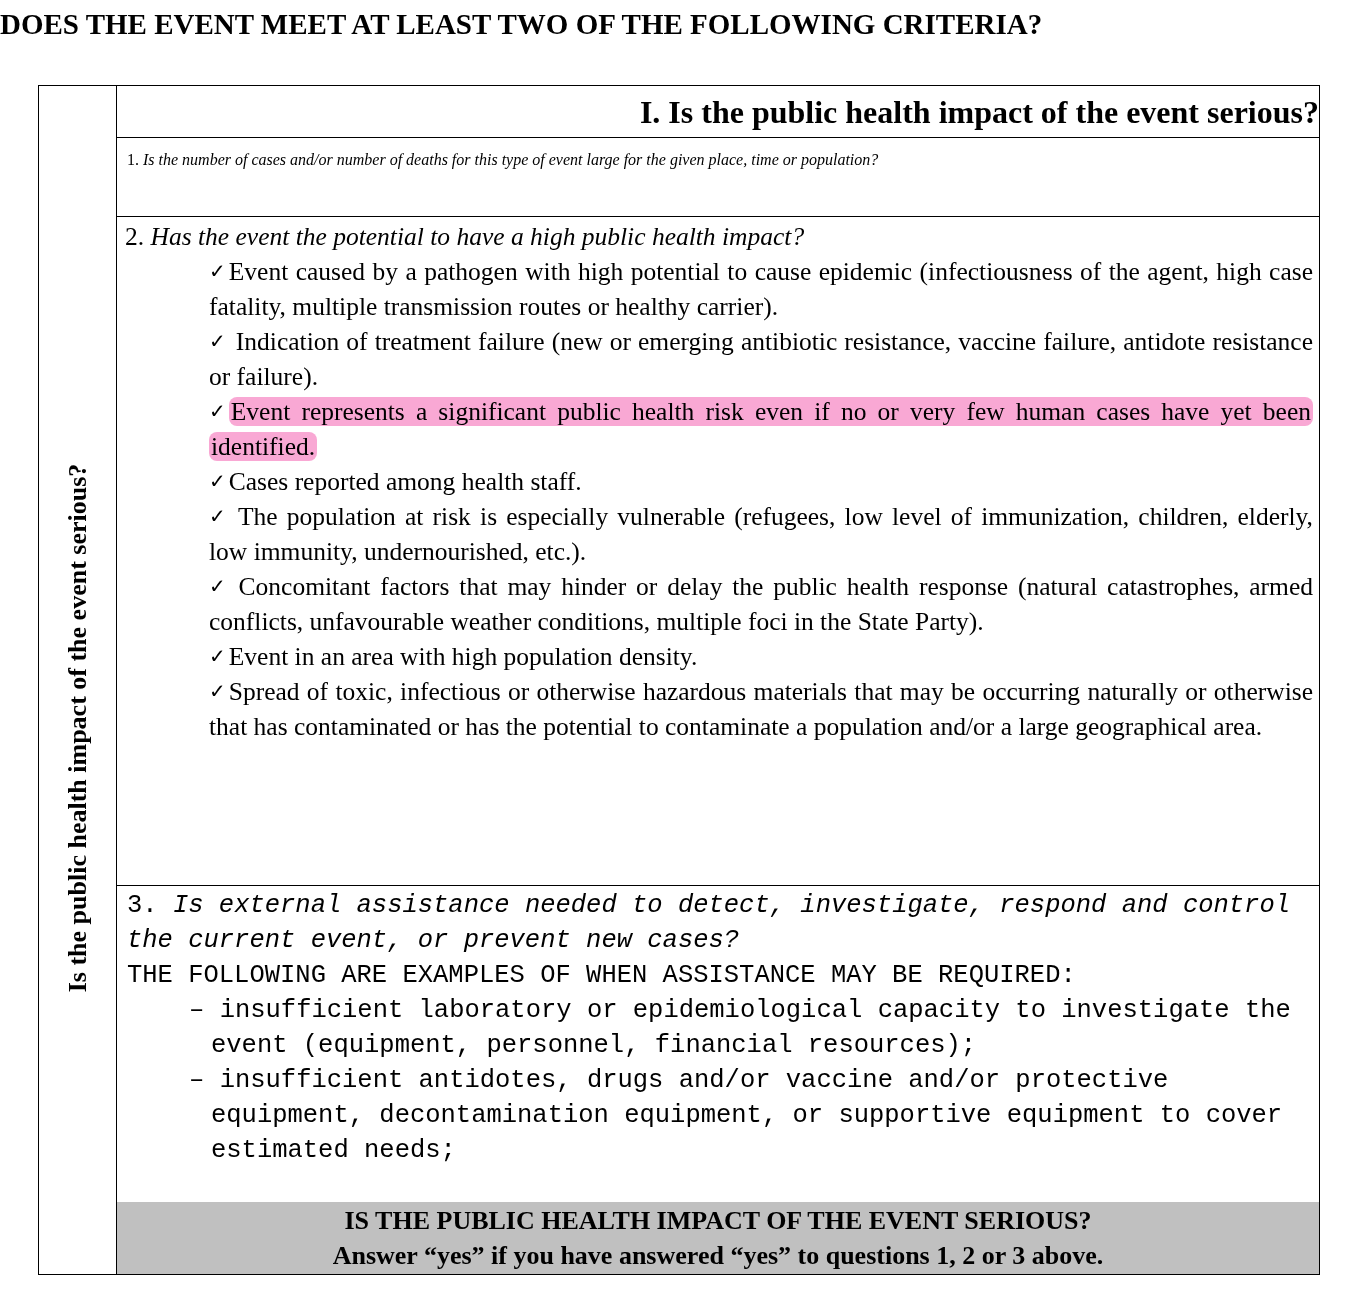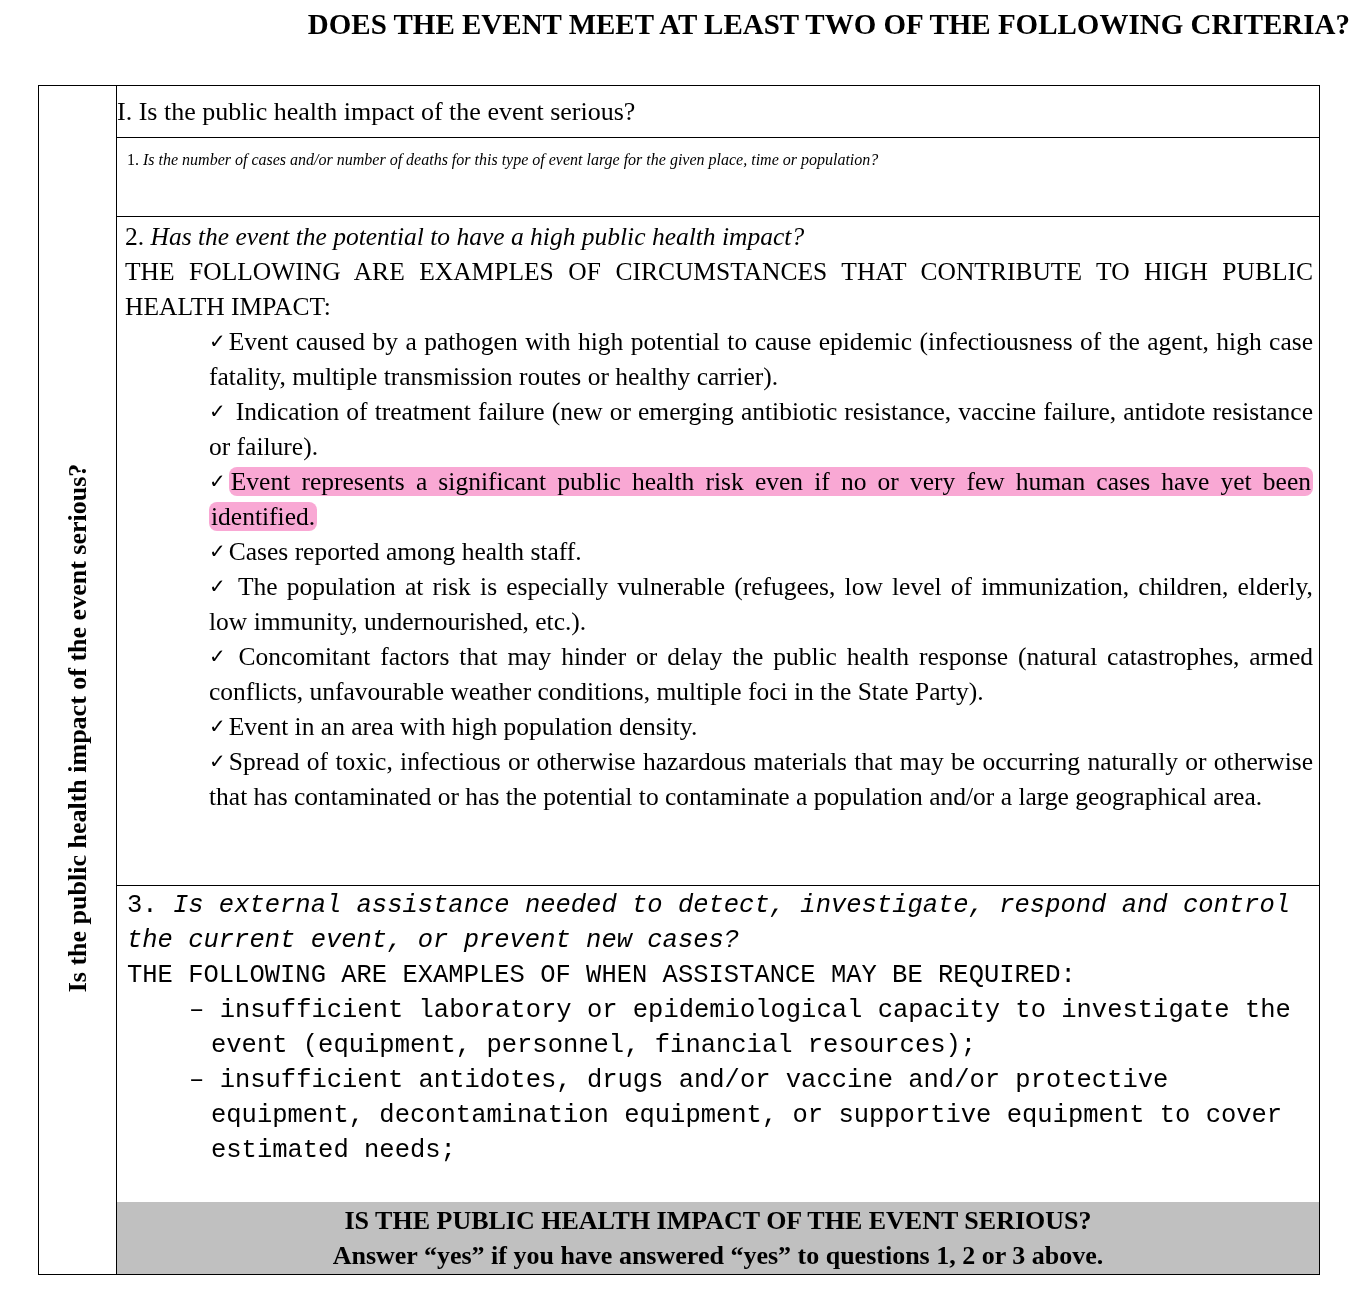--- a/index.html
+++ b/index.html
@@ -1,40 +1,40 @@
 <!DOCTYPE html>
 <html><head>
 <meta charset="utf-8">
 <style>
   html, body { margin: 0; padding: 0; background: #ffffff; }
   body {
     width: 1350px; height: 1306px; position: relative; overflow: hidden;
     font-family: "Liberation Serif", "DejaVu Serif", serif; color: #000;
   }
   .title {
-    position: absolute; left: 0; top: 4px; width: 1350px; text-align: right;
+    position: absolute; left: 0; top: 4px; width: 1350px; text-align: left;
     font-weight: bold; font-size: 29px; letter-spacing: 0px; line-height: 40px;
   }
   .frame {
     position: absolute; left: 38px; top: 85px; width: 1282px; height: 1190px;
     border: 1.5px solid #000; box-sizing: border-box;
   }
   .side {
     position: absolute; left: 0; top: 0; width: 78px; height: 100%;
     border-right: 1.5px solid #000; box-sizing: border-box;
   }
   .side-label {
     position: absolute; left: 39px; top: 642px;
     transform: translate(-50%, -50%) rotate(-90deg);
     white-space: nowrap; font-weight: bold; font-size: 26px;
   }
   .main { position: absolute; left: 78px; top: 0; right: 0; bottom: 0; }
   .sec-head {
     height: 52px; border-bottom: 1.5px solid #000; box-sizing: border-box;
-    text-align: left; font-weight: normal; font-size: 26px; line-height: 52px;
+    text-align: right; font-weight: bold; font-size: 32px; line-height: 52px;
   }
   .q1 {
     height: 79px; border-bottom: 1.5px solid #000; box-sizing: border-box;
     padding: 4px 10px 0 10px; font-size: 16px; line-height: 35px;
   }
   .q2 {
     height: 669px; border-bottom: 1.5px solid #000; box-sizing: border-box;
     padding: 2px 6px 0 8px; font-size: 25.5px; line-height: 35px;
   }
   .q3 {
@@ -71,21 +71,20 @@
     <div class="q1">
       <span class="num">1.</span>
       <span class="ital">Is the number of cases and/or number of deaths for this type of event large for the given place, time or population?</span>
     </div>
 
     <div class="q2">
       <div>
         <span class="num">2.</span>
         <span class="ital">Has the event the potential to have a high public health impact?</span>
       </div>
-      <div class="caps">THE FOLLOWING ARE EXAMPLES OF CIRCUMSTANCES THAT CONTRIBUTE TO HIGH PUBLIC HEALTH IMPACT:</div>
       <div class="items">
         <div class="item">
           <span class="check">✓</span><span>Event caused by a pathogen with high potential to cause epidemic (infectiousness of the agent, high case fatality, multiple transmission routes or healthy carrier).</span>
         </div>
         <div class="item">
           <span class="check">✓</span>&nbsp;<span>Indication of treatment failure (new or emerging antibiotic resistance, vaccine failure, antidote resistance or failure).</span>
         </div>
         <div class="item">
           <span class="check">✓</span><span class="hl">Event represents a significant public health risk even if no or very few human cases have yet been identified.</span>
         </div>

